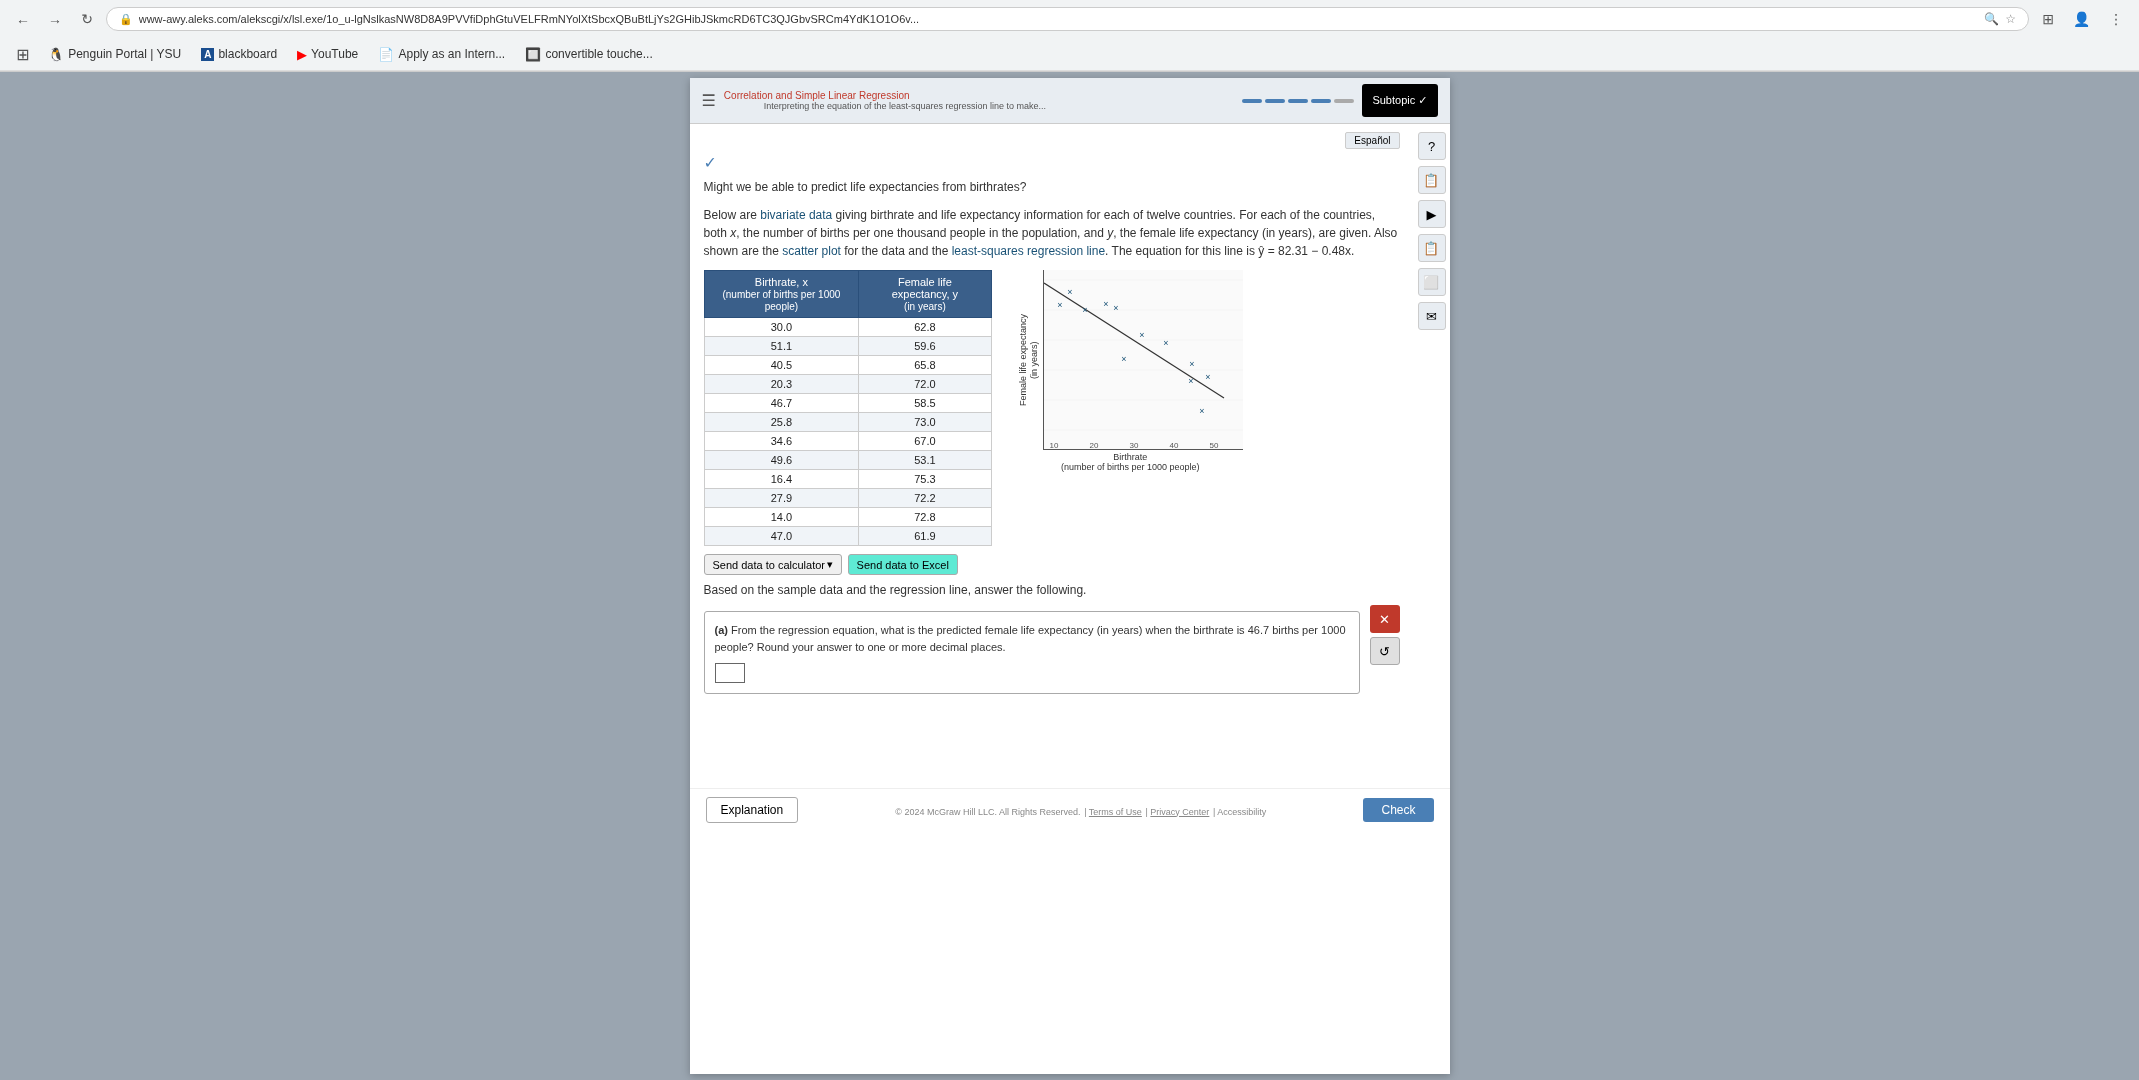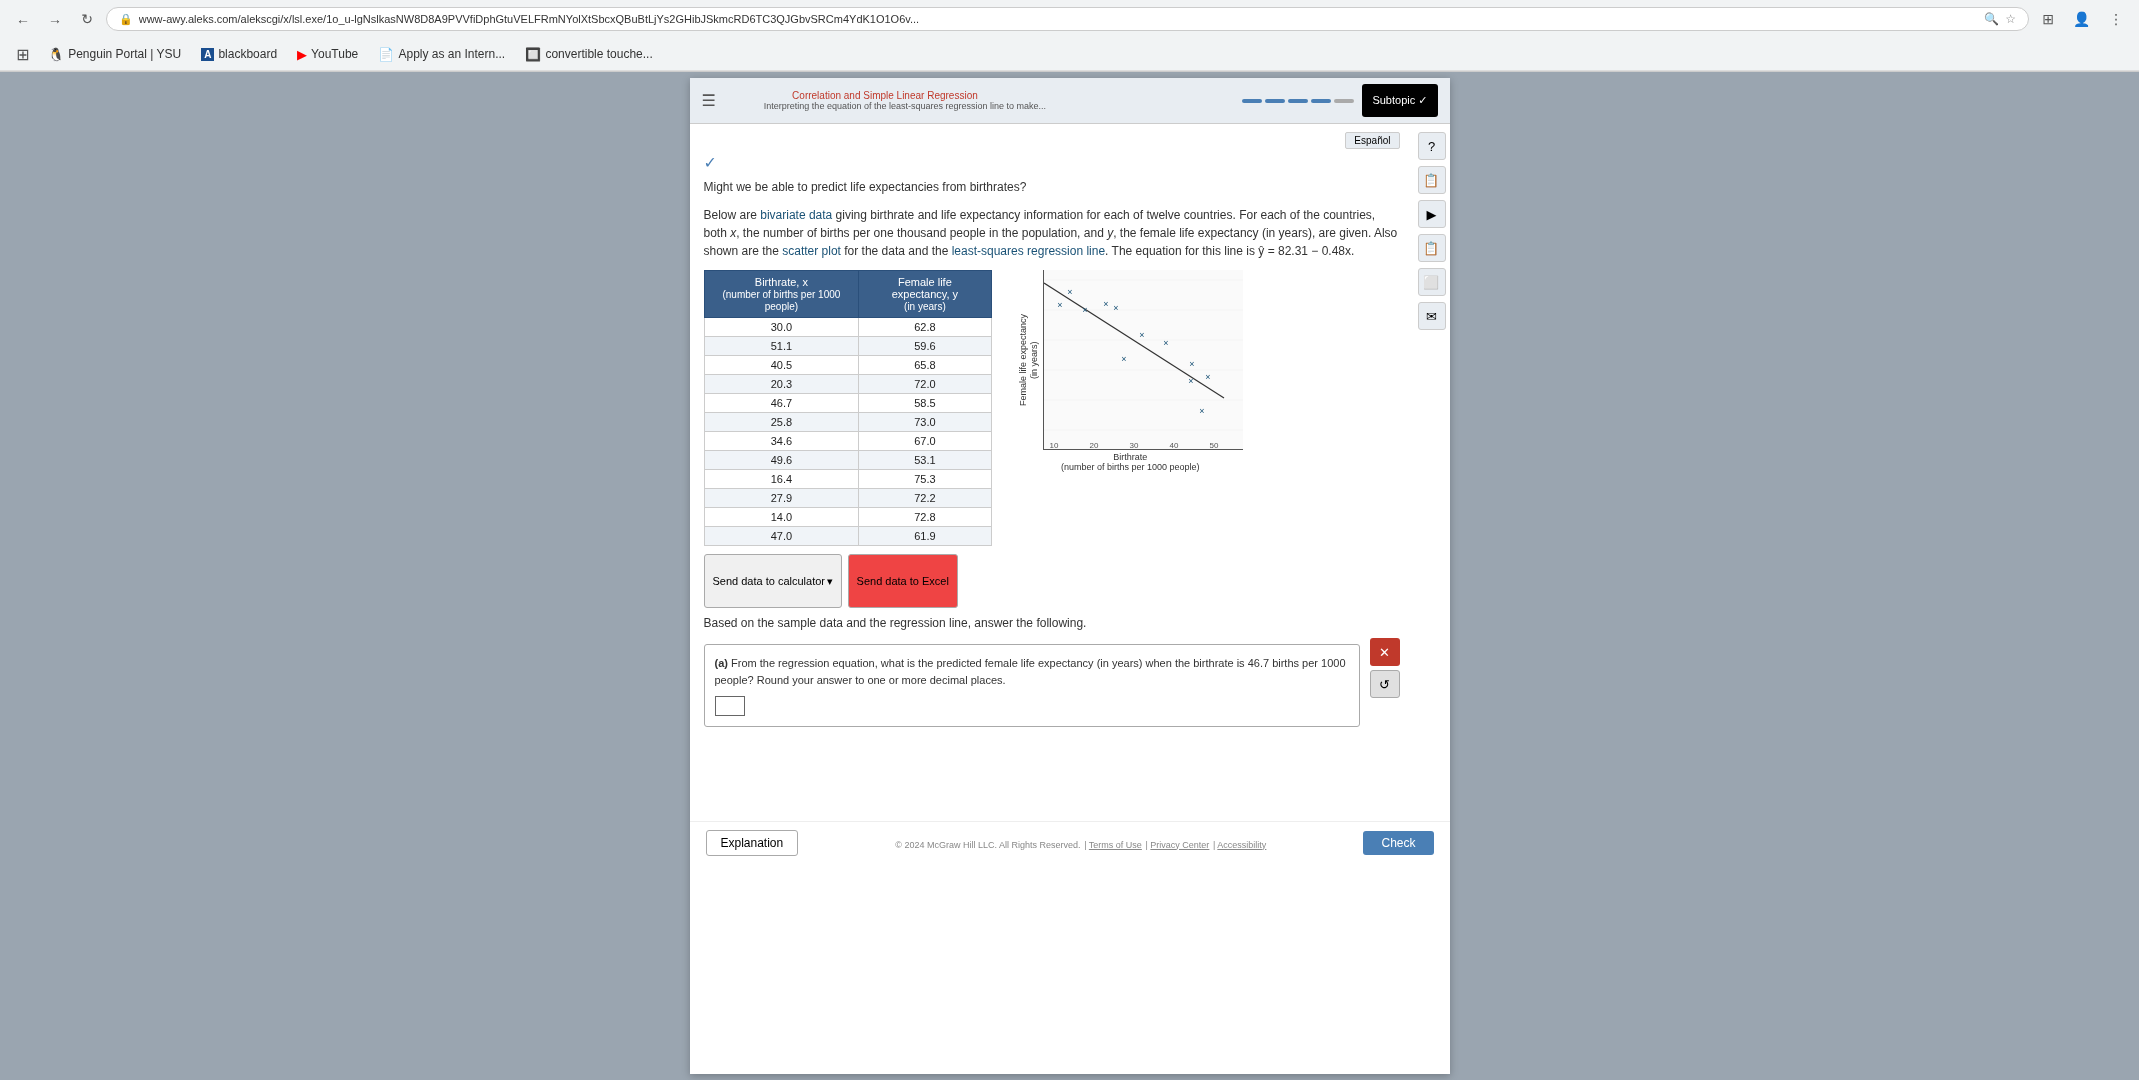--- a/index.html
+++ b/index.html
@@ -82,21 +82,21 @@
       justify-content: space-between;
       border-bottom: 1px solid #ccc;
       min-height: 36px;
     }
     .aleks-nav-left { display: flex; align-items: center; gap: 8px; }
     .hamburger-btn {
       background: none; border: none; cursor: pointer;
       font-size: 16px; color: #555;
     }
     .aleks-breadcrumb { font-size: 10px; color: #555; }
-    .aleks-breadcrumb .bc-main { color: #c0392b; font-size: 10px; text-align: center; }
+    .aleks-breadcrumb .bc-main { color: #c0392b; font-size: 10px; }
     .aleks-breadcrumb .bc-sub { color: #555; font-size: 9px; padding-left: 40px; }
     .aleks-nav-right { display: flex; align-items: center; gap: 8px; }
     .progress-dots { display: flex; gap: 3px; }
     .progress-dot {
       width: 20px; height: 4px;
       background: #aaa;
       border-radius: 2px;
     }
     .progress-dot.filled { background: #4a7fb5; }
     .subtopic-btn {
@@ -160,24 +160,24 @@
     .send-calc-btn {
       background: #f0f0f0;
       border: 1px solid #aaa;
       border-radius: 3px;
       padding: 3px 8px;
       font-size: 11px;
       cursor: pointer;
       display: flex; align-items: center; gap: 2px;
     }
     .send-excel-btn {
-      background: #ef4444;
+      background: #5eead4;
       border: 1px solid #aaa;
       border-radius: 3px;
-      padding: 20px 8px;
+      padding: 3px 8px;
       font-size: 11px;
       cursor: pointer;
     }
 
     .based-text { font-size: 12px; color: #333; margin: 8px 0; }
 
     
     .answer-section {
       border: 1px solid #aaa;
       border-radius: 3px;
@@ -562,20 +562,20 @@
       <div style="height: 80px;"></div>
       <div class="aleks-bottombar">
         <button class="explanation-btn">Explanation</button>
         <div>
           <span class="copyright-text">© 2024 McGraw Hill LLC. All Rights Reserved.</span>
           <span class="copyright-text"> | </span>
           <span class="copyright-text" style="cursor:pointer; text-decoration:underline;">Terms of Use</span>
           <span class="copyright-text"> | </span>
           <span class="copyright-text" style="cursor:pointer; text-decoration:underline;">Privacy Center</span>
           <span class="copyright-text"> | </span>
-          <span class="copyright-text" style="cursor:pointer; text-decoration:underline;">Accessibility</span>
+          <span class="copyright-text" style="cursor:pointer; ">Accessibility</span>
         </div>
         <button class="check-btn">Check</button>
       </div>
 
     </div>
   </div>
 </div>
 
 </body></html>

